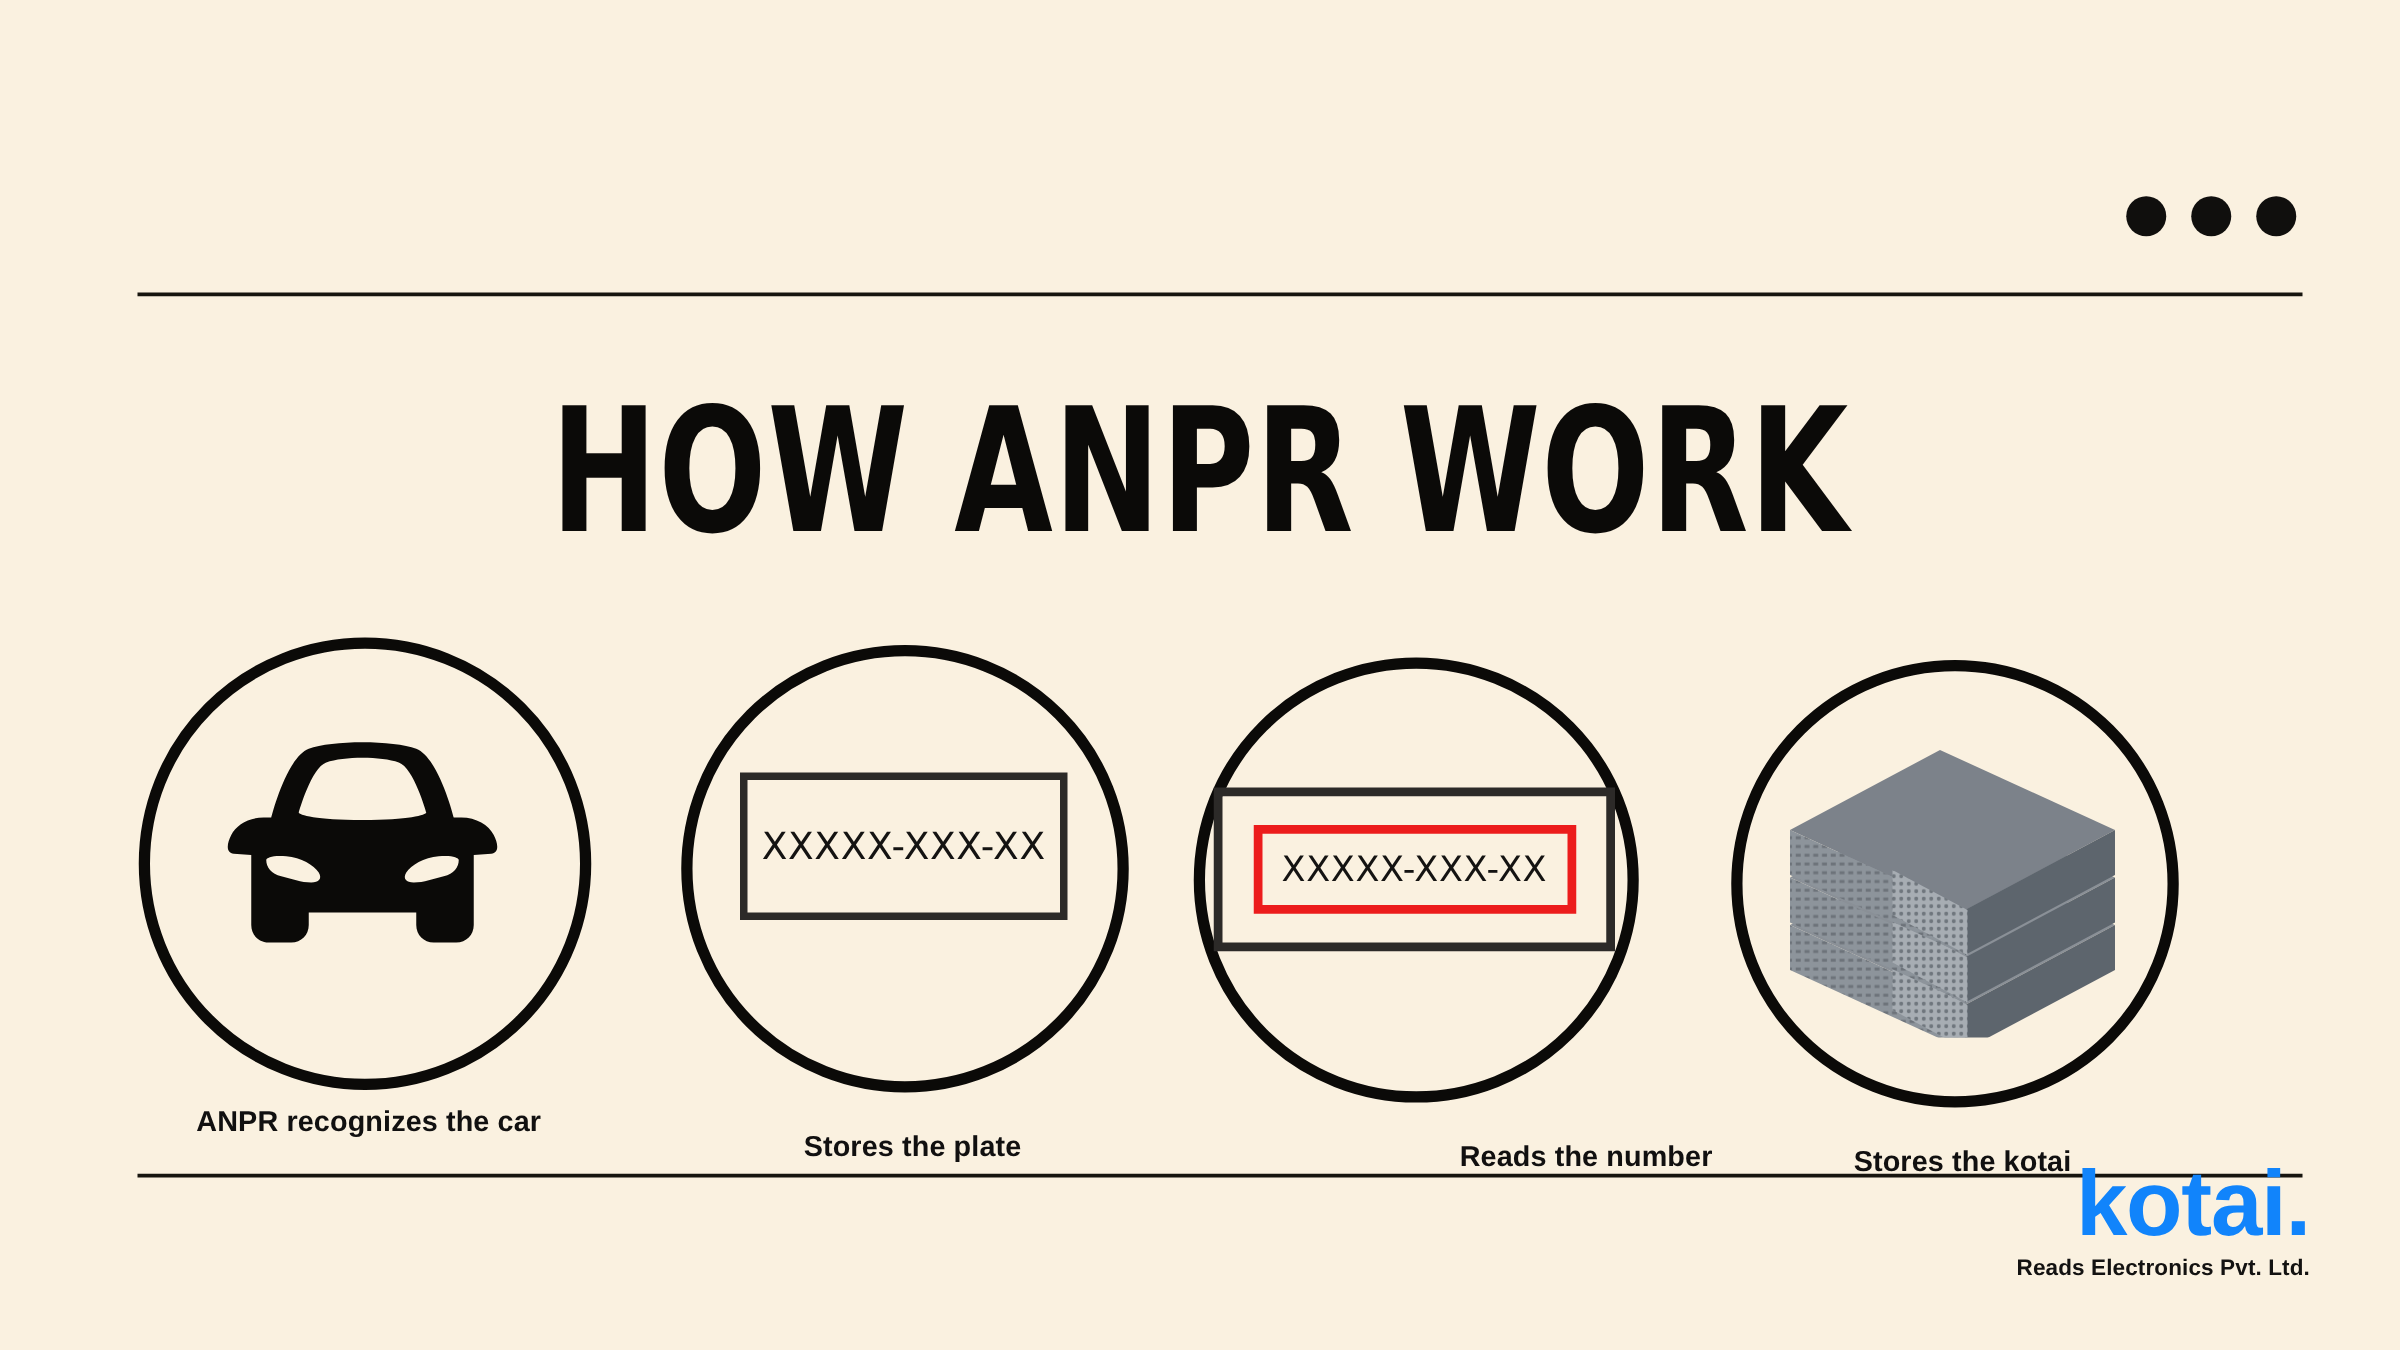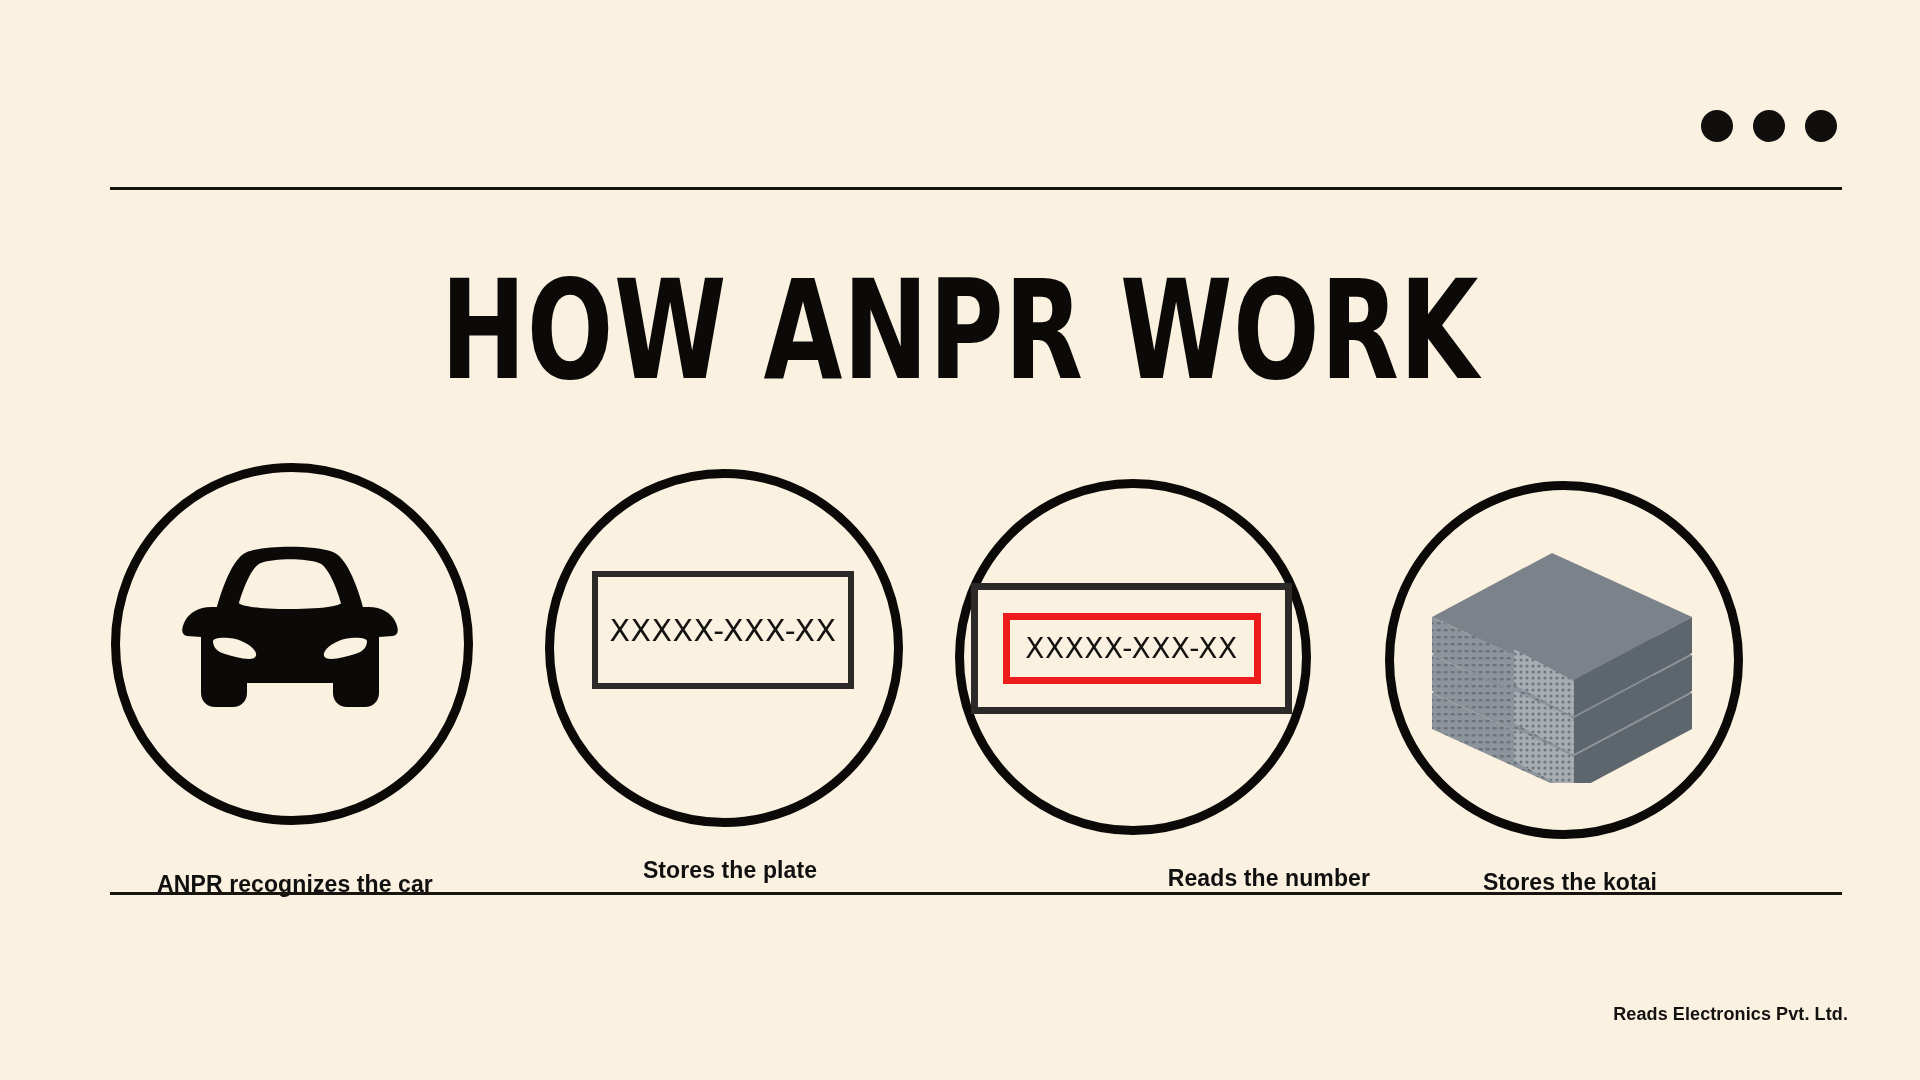--- a/index.html
+++ b/index.html
@@ -12,20 +12,21 @@
     background: #faf1e0;
     font-family: "Liberation Sans", sans-serif;
     overflow: hidden;
     position: relative;
   }
 
   #slide {
     position: absolute;
     inset: 0;
     background: #faf1e0;
+    margin-top: 47px;
   }
 
   
   .dots {
     position: absolute;
     top: 110px;
     right: 83px;
     display: flex;
     gap: 20px;
     align-items: center;
@@ -100,21 +101,21 @@
   .step-1 { left: 105px;  top: 0; }
   .step-2 { left: 540px;  top: 6px; }
   .step-3 { left: 950px;  top: 18px; }
   .step-4 { left: 1380px; top: 22px; }
 
   .step-1 .circle { left: 6px;  top: 8px;  width: 362px; height: 362px; }
   .step-2 .circle { left: 5px;  top: 8px;  width: 358px; height: 358px; }
   .step-3 .circle { left: 5px;  top: 6px;  width: 356px; height: 356px; }
   .step-4 .circle { left: 5px;  top: 4px;  width: 358px; height: 358px; }
 
-  .step-1 .caption { top: 416px; left: -40px; width: 460px; }
+  .step-1 .caption { top: 382px; left: -40px; width: 460px; }
   .step-2 .caption { top: 396px; left: -40px; width: 460px; }
   .step-3 .caption { top: 392px; left: -40px; width: 460px; text-align: right; }
   .step-4 .caption { top: 392px; left: -40px; width: 460px; }
 
   
   .car-icon {
     position: absolute;
     left: 50px;
     top: 80px;
     width: 270px;
@@ -323,16 +324,17 @@
         </g>
       </svg>
       <div class="caption">Stores the kotai</div>
     </div>
 
   </div>
 
   <div class="rule rule-bottom"></div>
 
   <div class="logo-block">
+    <div class="logo-mark">kotai.</div>
     <div class="logo-sub">Reads Electronics Pvt. Ltd.</div>
   </div>
 
 </div>
 
 </body></html>

